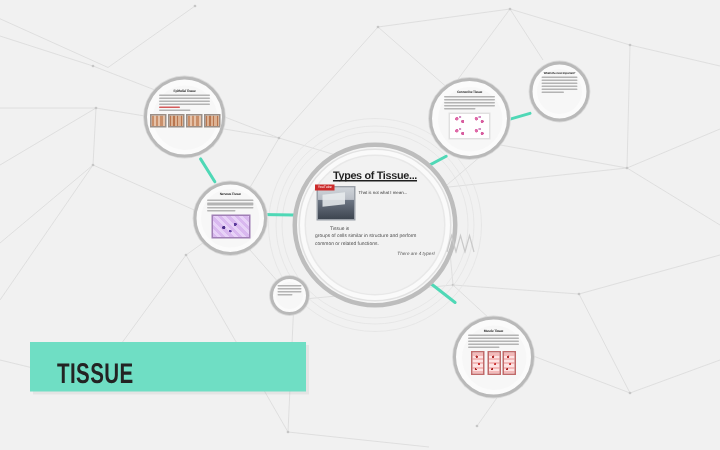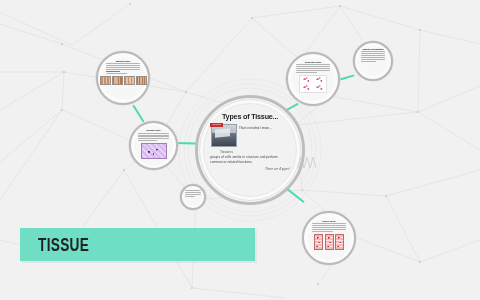--- a/index.html
+++ b/index.html
@@ -55,21 +55,21 @@
   #center-frame .ring-in{
     position:absolute;inset:8px;border-radius:50%;
     background:#f2f2f2;border:1px solid #e8e8e8;box-sizing:border-box;
   }
   #center-content{
     position:absolute;inset:8px;border-radius:50%;
     display:flex;flex-direction:column;align-items:center;
     padding-top:9px;box-sizing:border-box;
   }
   #center-title{
-    font-size:7.2px;font-weight:bold;color:#1f1f1f;letter-spacing:-0.2px;
+    font-size:7.2px;font-weight:bold;color:#1f1f1f;letter-spacing:-0.2px;text-decoration:underline;
   }
   .vidrow{display:flex;align-items:flex-start;gap:2px;margin-top:3px;width:78px;}
   .vidthumb{
     width:24px;height:21px;flex:none;position:relative;
     background:linear-gradient(#cfd4da 0%,#b9bec6 38%,#6d7684 39%,#3d4550 100%);
     border:0.5px solid #9aa0a8;
   }
   .vidthumb .badge{
     position:absolute;left:-2px;top:-2.5px;width:13px;height:4px;
     background:#cc2b2b;color:#fff;font-size:2.4px;line-height:4px;text-align:center;
@@ -137,24 +137,24 @@
       radial-gradient(circle at 60% 55%,#c33 0 0.6px,transparent .8px),
       radial-gradient(circle at 30% 80%,#a22 0 0.6px,transparent .8px),
       repeating-linear-gradient(0deg,#f3b9b9 0 1.5px,#fde3e3 1.5px 3px);
   }
 
   
   .conn{position:absolute;background:#4fd8b6;border-radius:1px;transform-origin:0 50%;}
 
   
   #title-banner{
-    position:absolute;left:20px;top:228px;width:235px;height:33px;
+    position:absolute;left:20px;top:228px;width:184px;height:33px;
     background:#6fdec4;
     box-shadow:2px 2px 0 rgba(0,0,0,.05);
-    display:flex;align-items:center;
+    display:flex;align-items:flex-end;
   }
   #title-text{
     font-family:"Liberation Sans", sans-serif;
     font-weight:bold;font-size:19px;color:#232323;
     letter-spacing:0.4px;margin-left:18px;
     transform:scaleX(.72);transform-origin:left center;
   }
 </style>
 </head>
 <body>

